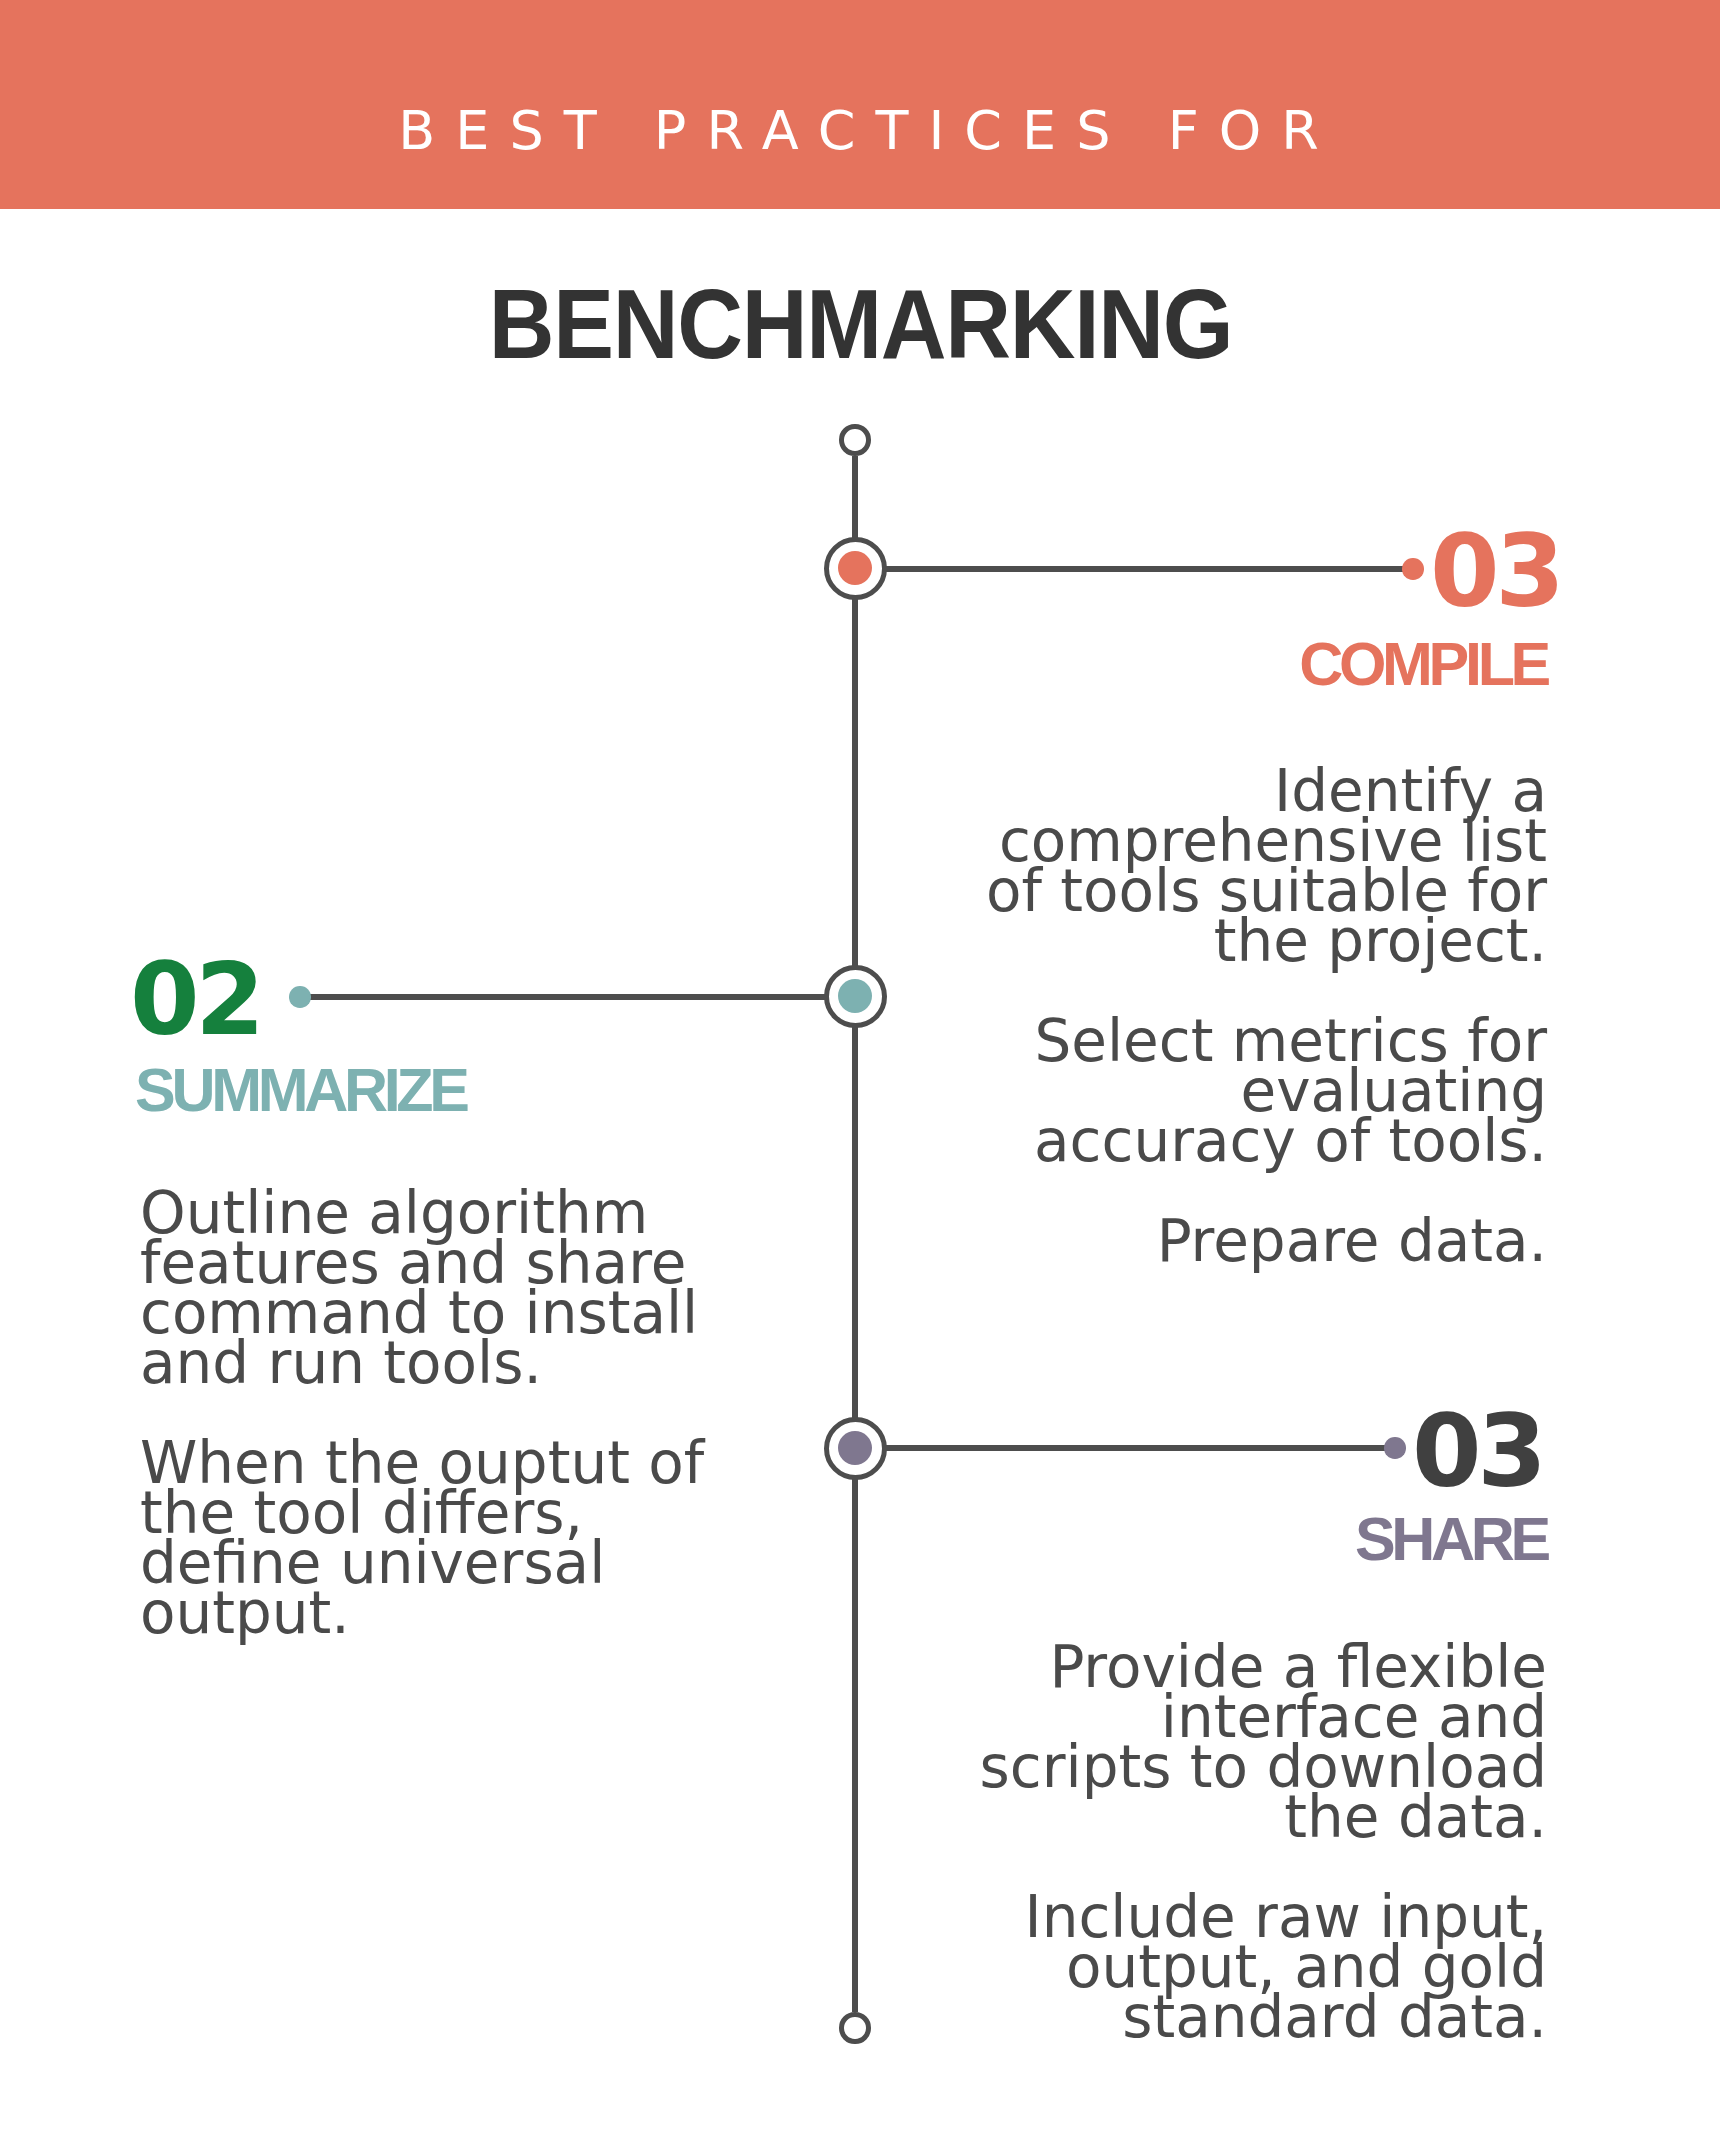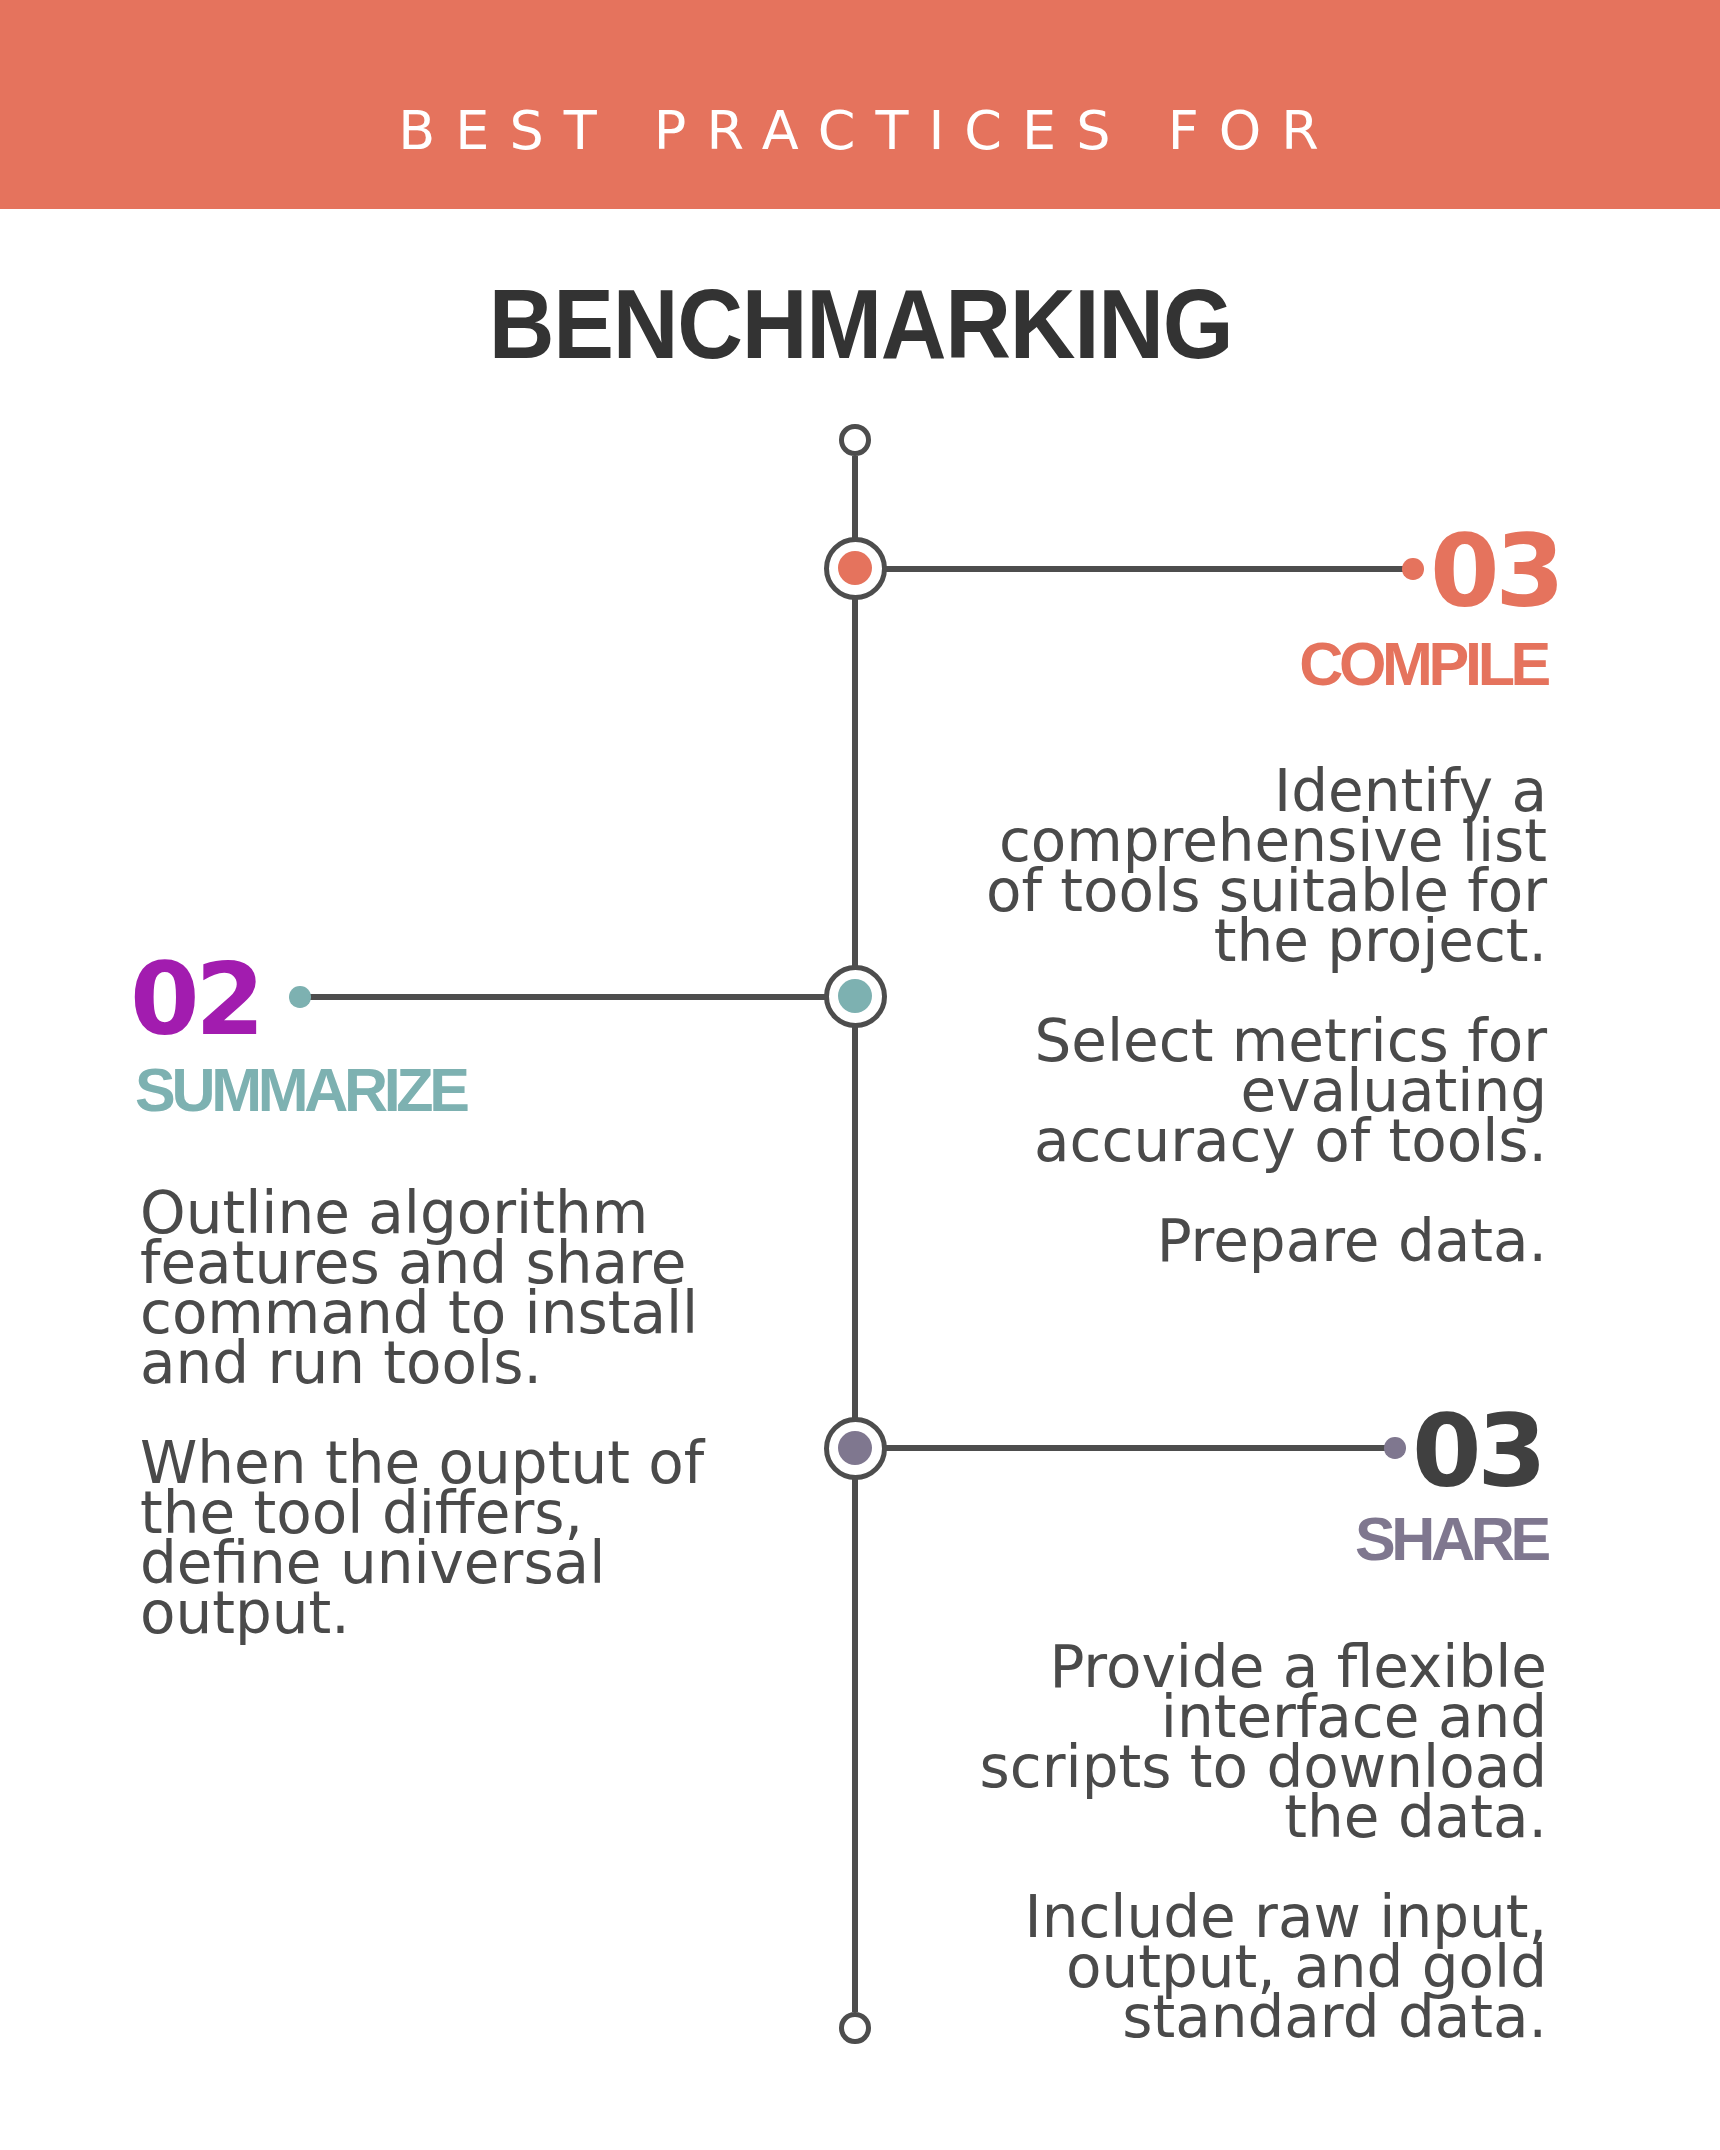--- a/index.html
+++ b/index.html
@@ -51,21 +51,21 @@
   <p>Identify a comprehensive list of tools suitable for the project.</p>
   <p>Select metrics for evaluating accuracy of tools.</p>
   <p>Prepare data.</p>
 </div>
 
 <div class="node" style="left:824px; top:965px;">
   <div class="fill" style="background:#7DB1B1;"></div>
 </div>
 <div class="hline" style="left:301px; top:994px; width:527px;"></div>
 <div class="dot" style="left:289px; top:986px; background:#7DB1B1;"></div>
-<div class="num" style="left:130px; top:950px; color:#a21caf;">02</div>
+<div class="num" style="left:130px; top:950px; color:#15803d;">02</div>
 <div class="step-title left" style="left:135px; top:1060px; color:#7DB1B1;">SUMMARIZE</div>
 <div class="body-text left" style="left:140px; top:1188px; width:602px;">
   <p>Outline algorithm features and share command to install and run tools.</p>
   <p>When the ouptut of the tool differs, define universal output.</p>
 </div>
 
 <div class="node" style="left:824px; top:1417px;">
   <div class="fill" style="background:#7F778F;"></div>
 </div>
 <div class="hline" style="left:885px; top:1445px; width:516px;"></div>

